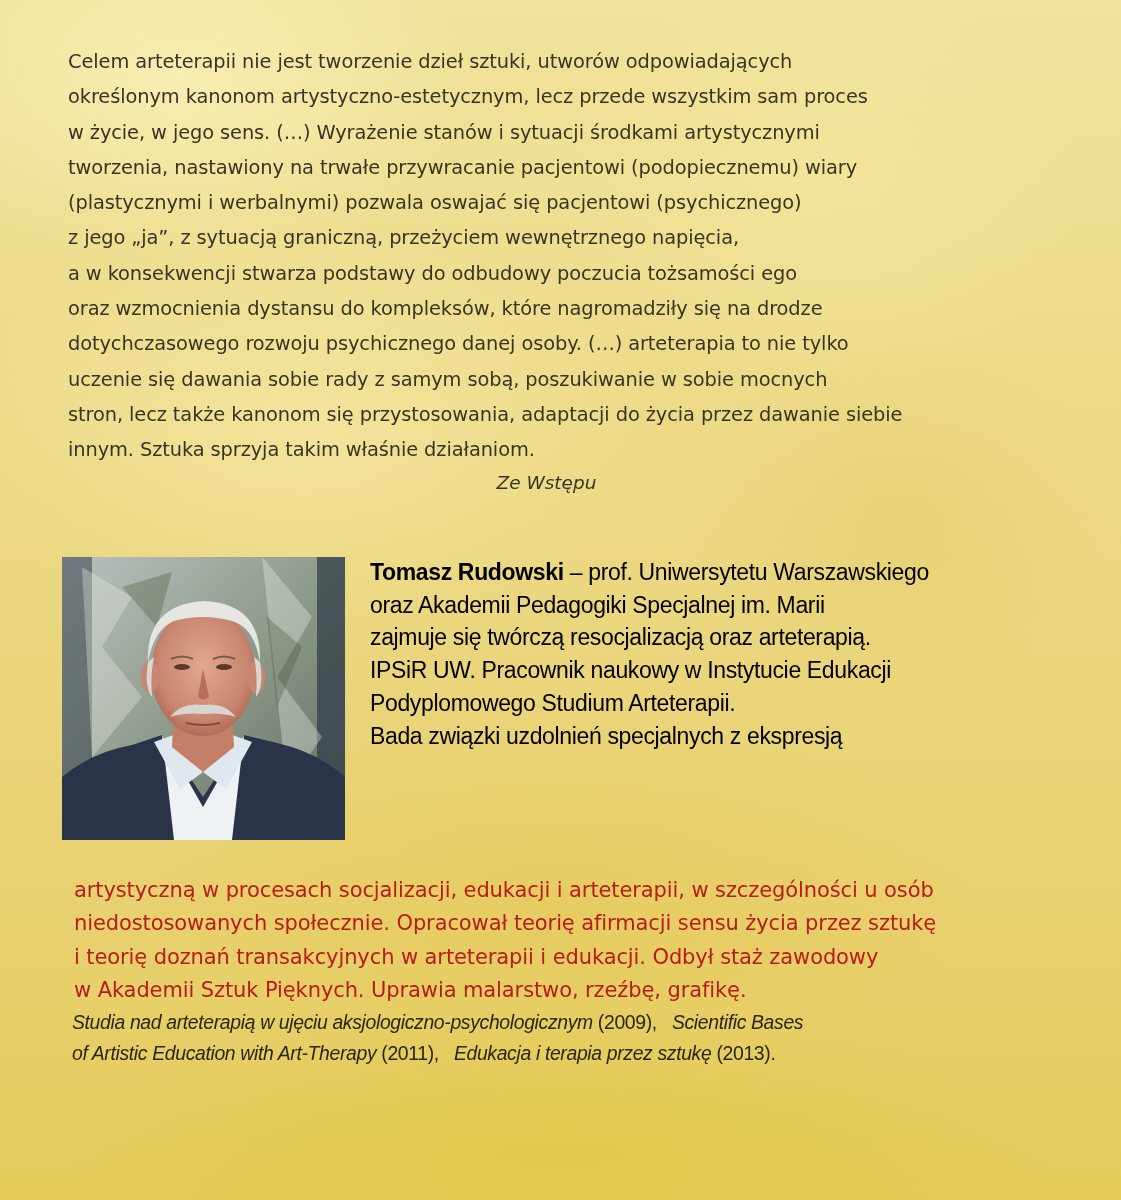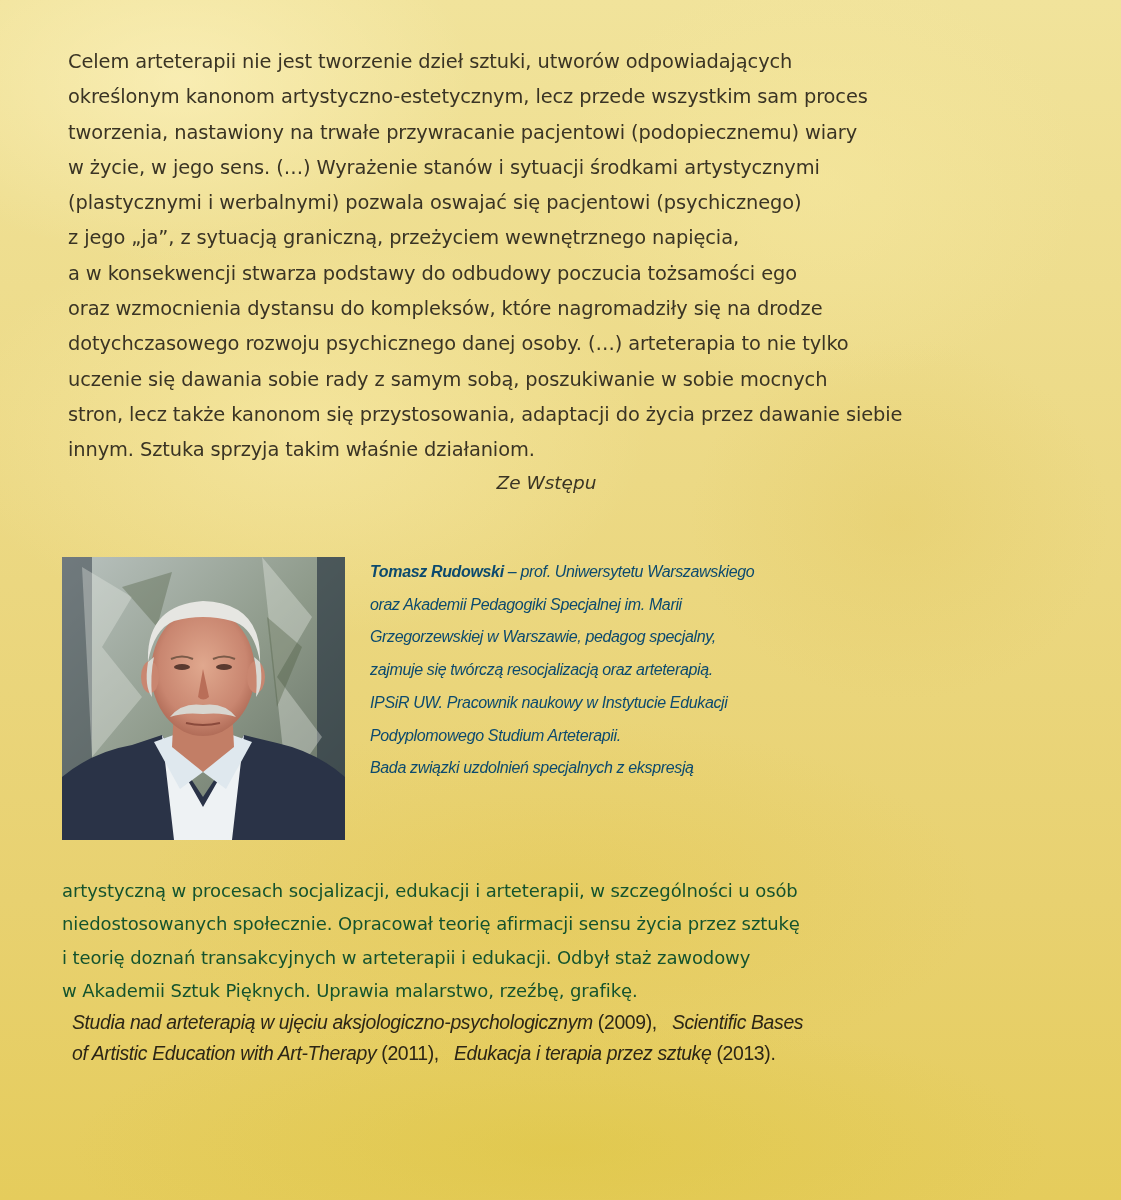--- a/index.html
+++ b/index.html
@@ -63,65 +63,65 @@
     }
 
     .bio-block {
       position: absolute;
       left: 370px;
       top: 556px;
       width: 660px;
     }
     .bio-line {
       font-family: "Liberation Sans", sans-serif;
-      font-size: 16px;
+      font-size: 23px;
       line-height: 32.7px;
       white-space: nowrap;
-      color: #0c4a6e;
+      color: #000000;
       letter-spacing: -0.35px;
-      font-style: italic;
     }
     .bio-line b {
       font-weight: bold;
     }
 
     .bio-cont {
       position: absolute;
       left: 62px;
       top: 874px;
       width: 980px;
     }
     .bio-cont .cont-line {
-      font-size: 18px;
+      font-size: 21px;
       line-height: 33.3px;
       white-space: nowrap;
-      color: #14532d;
+      color: #b91c1c;
       letter-spacing: -0.1px;
+      margin-left: 12px;
     }
     .works-line {
       font-family: "Liberation Sans", sans-serif;
       font-size: 19.4px;
       line-height: 31px;
       white-space: nowrap;
       color: #2c2616;
       letter-spacing: -0.35px;
     }
     .works-line i {
       font-style: italic;
       margin-left: 10px;
     }
   </style>
 </head>
 <body>
 
 <div class="quote-block">
   <div class="quote-line">Celem arteterapii nie jest tworzenie dzieł sztuki, utworów odpowiadających</div>
   <div class="quote-line">określonym kanonom artystyczno-estetycznym, lecz przede wszystkim sam proces</div>
+  <div class="quote-line">w życie, w jego sens. (…) Wyrażenie stanów i sytuacji środkami artystycznymi</div>
   <div class="quote-line">tworzenia, nastawiony na trwałe przywracanie pacjentowi (podopiecznemu) wiary</div>
-  <div class="quote-line">w życie, w jego sens. (…) Wyrażenie stanów i sytuacji środkami artystycznymi</div>
   <div class="quote-line">(plastycznymi i werbalnymi) pozwala oswajać się pacjentowi (psychicznego)</div>
   <div class="quote-line">z jego „ja”, z sytuacją graniczną, przeżyciem wewnętrznego napięcia,</div>
   <div class="quote-line">a w konsekwencji stwarza podstawy do odbudowy poczucia tożsamości ego</div>
   <div class="quote-line">oraz wzmocnienia dystansu do kompleksów, które nagromadziły się na drodze</div>
   <div class="quote-line">dotychczasowego rozwoju psychicznego danej osoby. (…) arteterapia to nie tylko</div>
   <div class="quote-line">uczenie się dawania sobie rady z samym sobą, poszukiwanie w sobie mocnych</div>
   <div class="quote-line">stron, lecz także kanonom się przystosowania, adaptacji do życia przez dawanie siebie</div>
   <div class="quote-line">innym. Sztuka sprzyja takim właśnie działaniom.</div>
   <div class="quote-source">Ze Wstępu</div>
 </div>
@@ -174,21 +174,20 @@
 
     <path d="M108 160 Q120 145 141 148 Q162 145 174 160 Q160 155 141 157 Q122 155 108 160 Z" fill="#d8d6d0"></path>
 
     <path d="M124 166 Q141 170 158 166" stroke="#8a4a3c" stroke-width="2" fill="none"></path>
   </svg>
 </div>
 
 <div class="bio-block">
   <div class="bio-line"><b>Tomasz Rudowski</b><span> – prof. Uniwersytetu Warszawskiego</span></div>
   <div class="bio-line">oraz Akademii Pedagogiki Specjalnej im. Marii</div>
-  <div class="bio-line">Grzegorzewskiej w Warszawie, pedagog specjalny,</div>
   <div class="bio-line">zajmuje się twórczą resocjalizacją oraz arteterapią.</div>
   <div class="bio-line">IPSiR UW. Pracownik naukowy w Instytucie Edukacji</div>
   <div class="bio-line">Podyplomowego Studium Arteterapii.</div>
   <div class="bio-line">Bada związki uzdolnień specjalnych z ekspresją</div>
 </div>
 
 <div class="bio-cont">
   <div class="cont-line">artystyczną w procesach socjalizacji, edukacji i arteterapii, w szczególności u osób</div>
   <div class="cont-line">niedostosowanych społecznie. Opracował teorię afirmacji sensu życia przez sztukę</div>
   <div class="cont-line">i teorię doznań transakcyjnych w arteterapii i edukacji. Odbył staż zawodowy</div>

